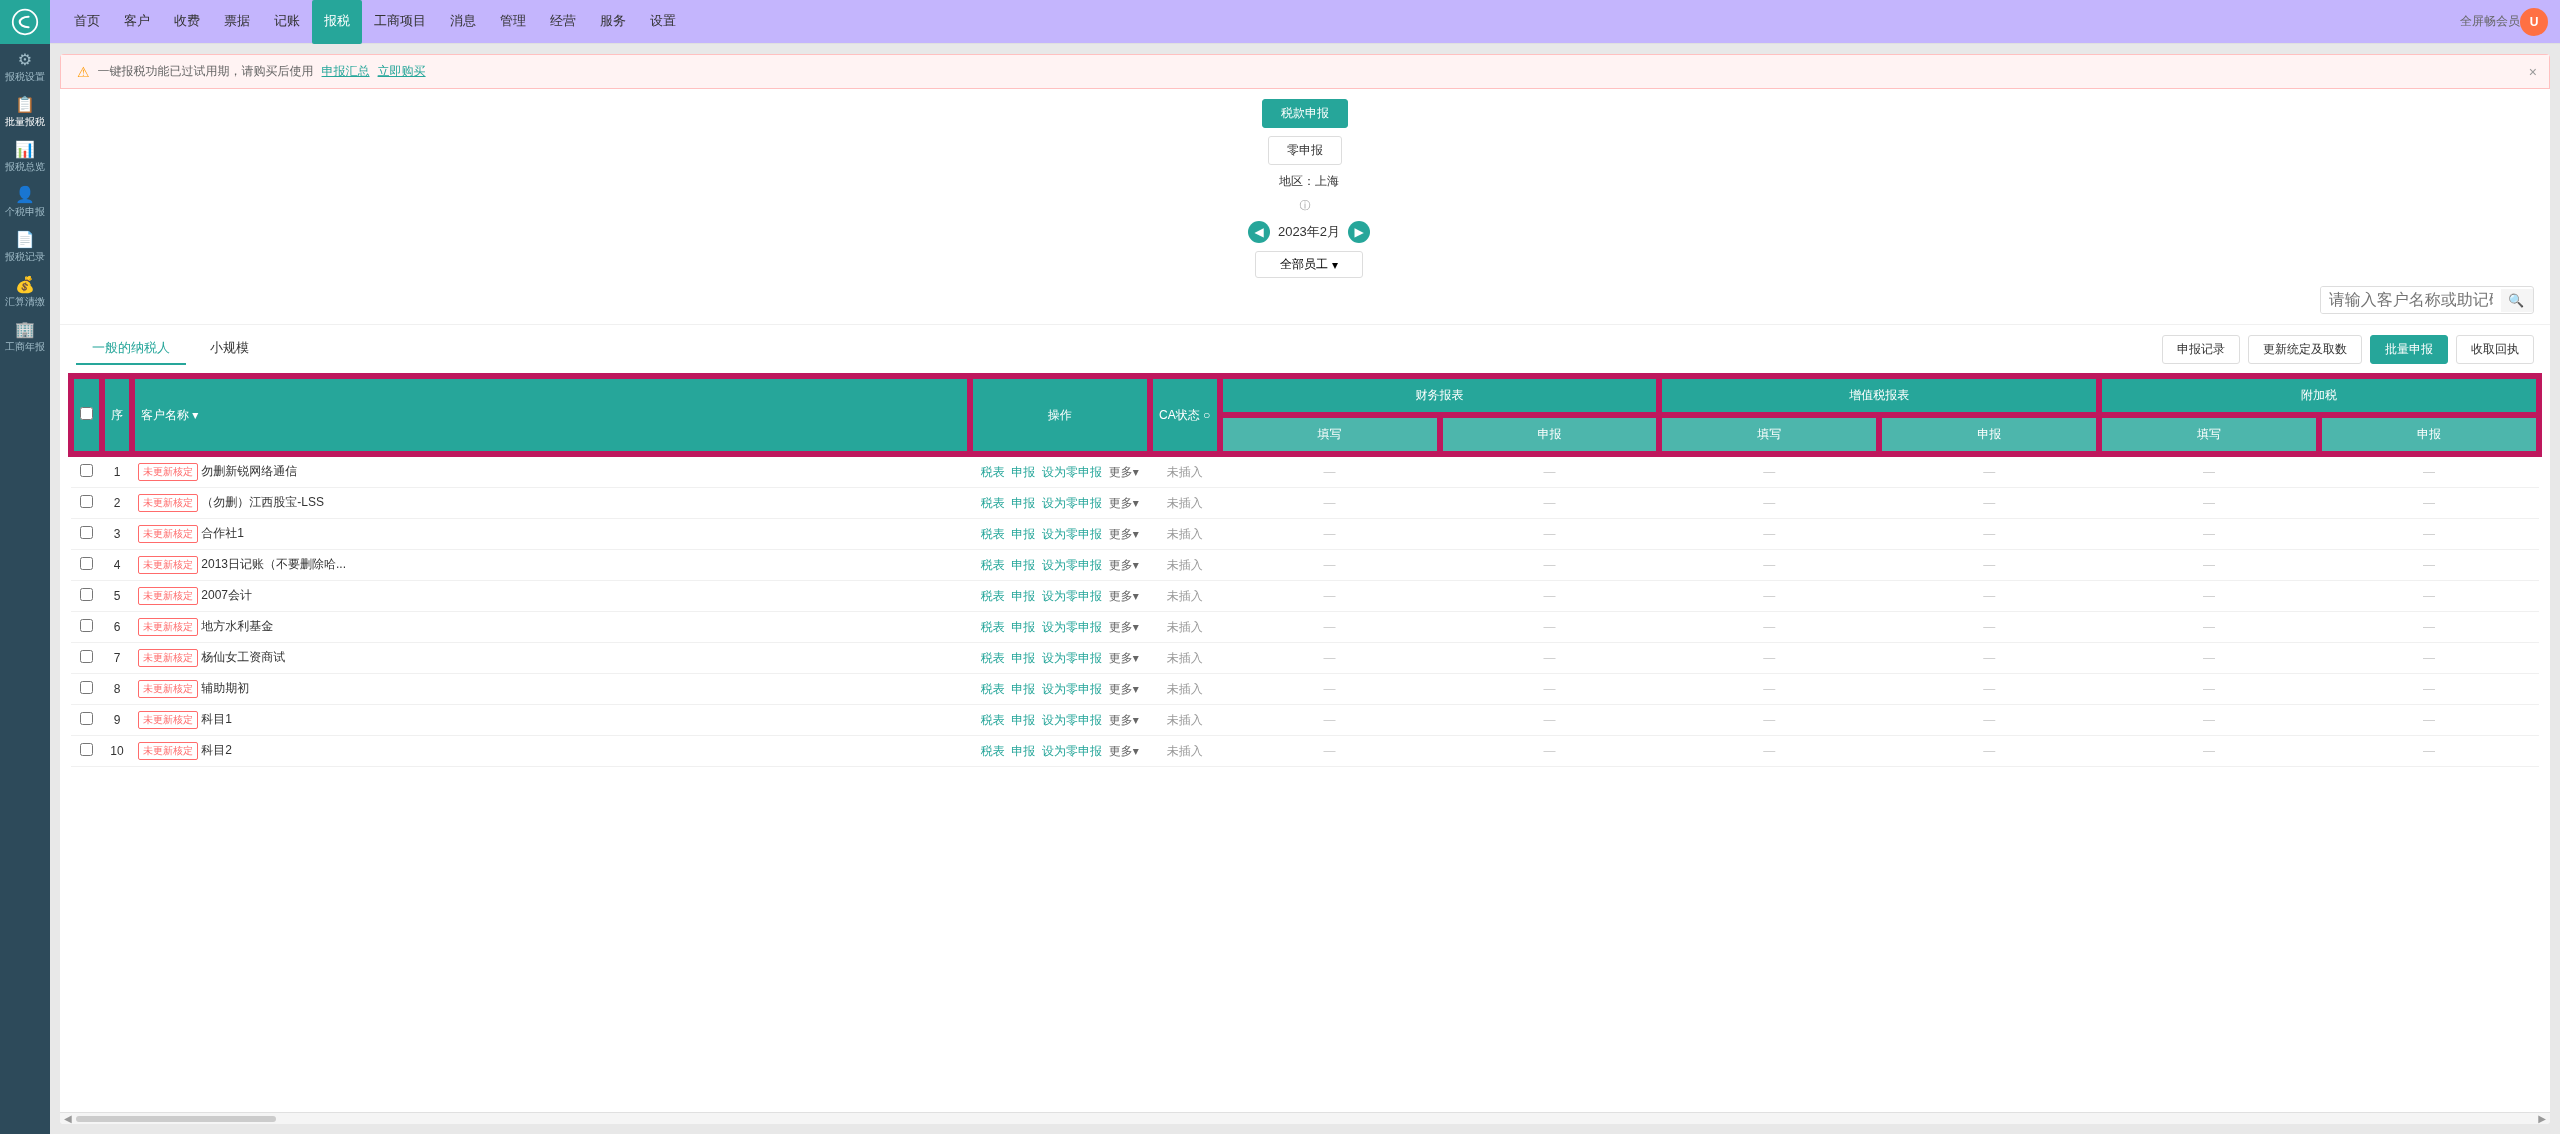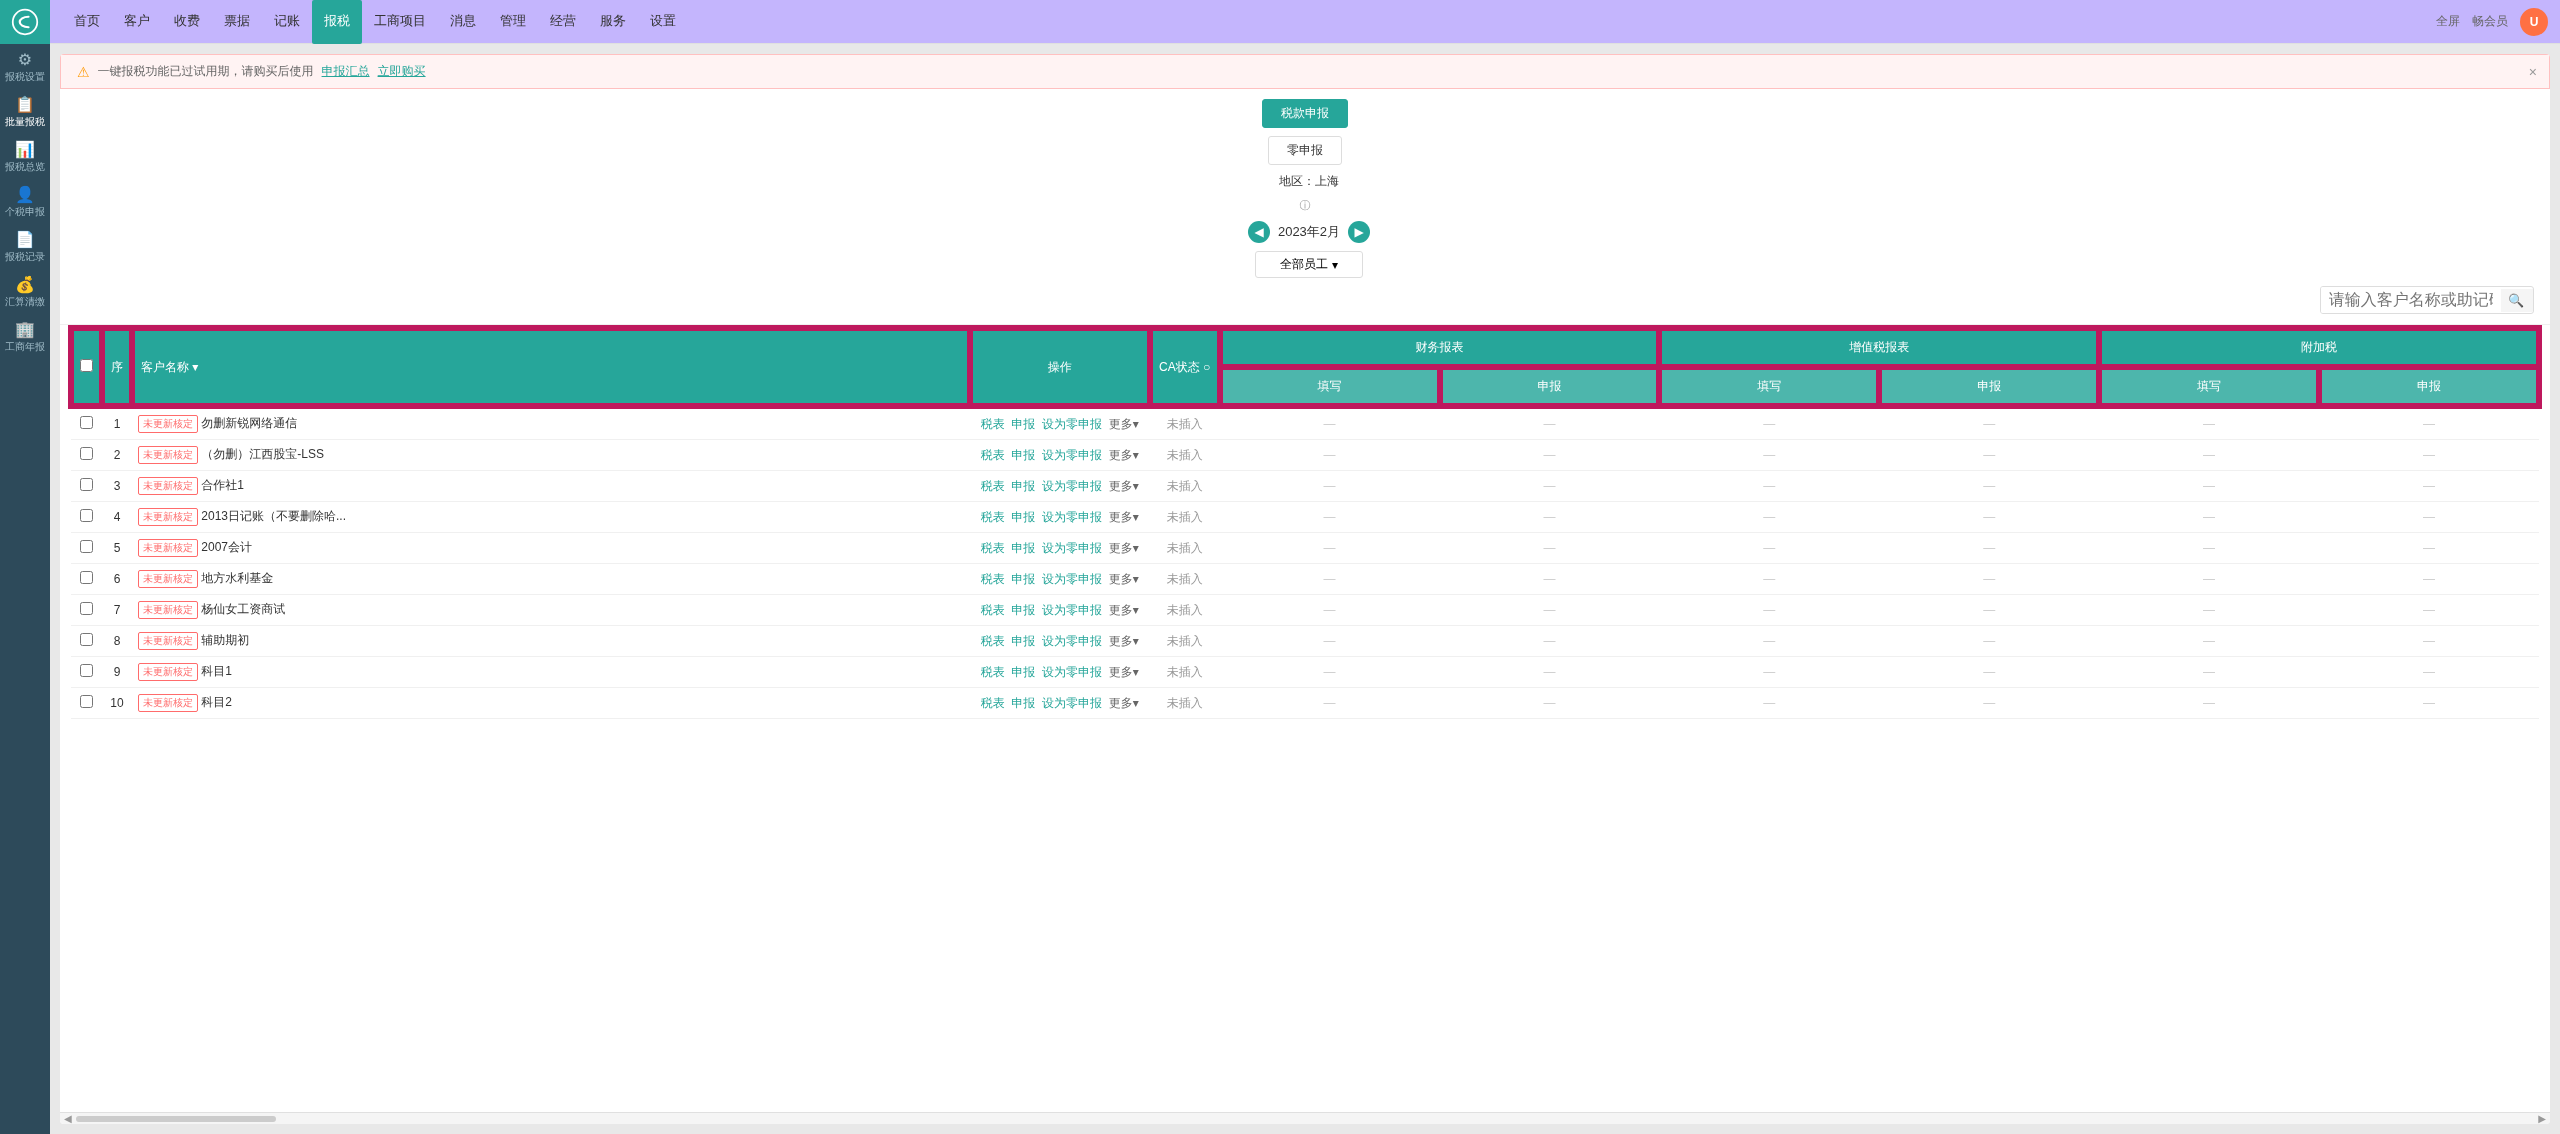--- a/index.html
+++ b/index.html
@@ -71,21 +71,20 @@
     }
     .top-nav-item.active {
       background: #26a69a;
       color: #fff;
       border-radius: 2px;
     }
     .top-nav-right {
       margin-left: auto;
       display: flex;
       align-items: center;
-      gap: 12px;
     }
     .top-nav-right span { font-size: 12px; color: #666; cursor: pointer; }
     .user-avatar {
       width: 28px; height: 28px; border-radius: 50%;
       background: #ff7043;
       display: flex; align-items: center; justify-content: center;
       color: #fff; font-size: 12px; font-weight: bold;
     }
 
     
@@ -427,20 +426,30 @@
             <span>▾</span>
           </div>
         </div>
 
         <div class="search-box">
           <input class="search-input" type="text" placeholder="请输入客户名称或助记码" style="">
           <button class="search-btn">🔍</button>
         </div>
       </div>
 
+      <div class="sub-toolbar">
+        <div class="type-tab active">一般的纳税人</div>
+        <div class="type-tab">小规模</div>
+        <div class="action-btns">
+          <button class="btn">申报记录</button>
+          <button class="btn">更新统定及取数</button>
+          <button class="btn btn-primary">批量申报</button>
+          <button class="btn">收取回执</button>
+        </div>
+      </div>
 
       <div class="table-wrap">
         <table>
           <thead>
             <tr class="header-group-row">
               <th rowspan="2" style="width:30px;">
                 <input type="checkbox" style="">
               </th>
               <th rowspan="2" style="width:24px;">序</th>
               <th rowspan="2" style="min-width:150px; text-align:left;">

